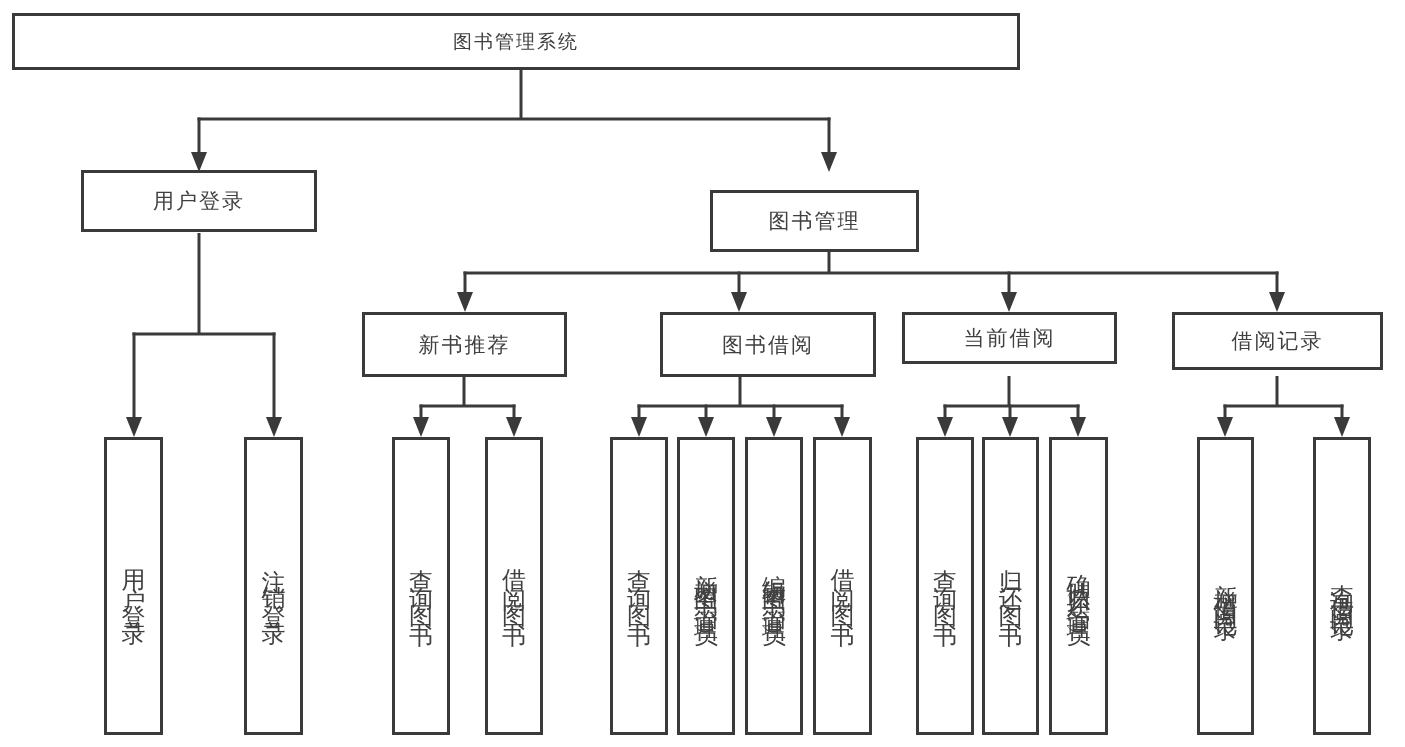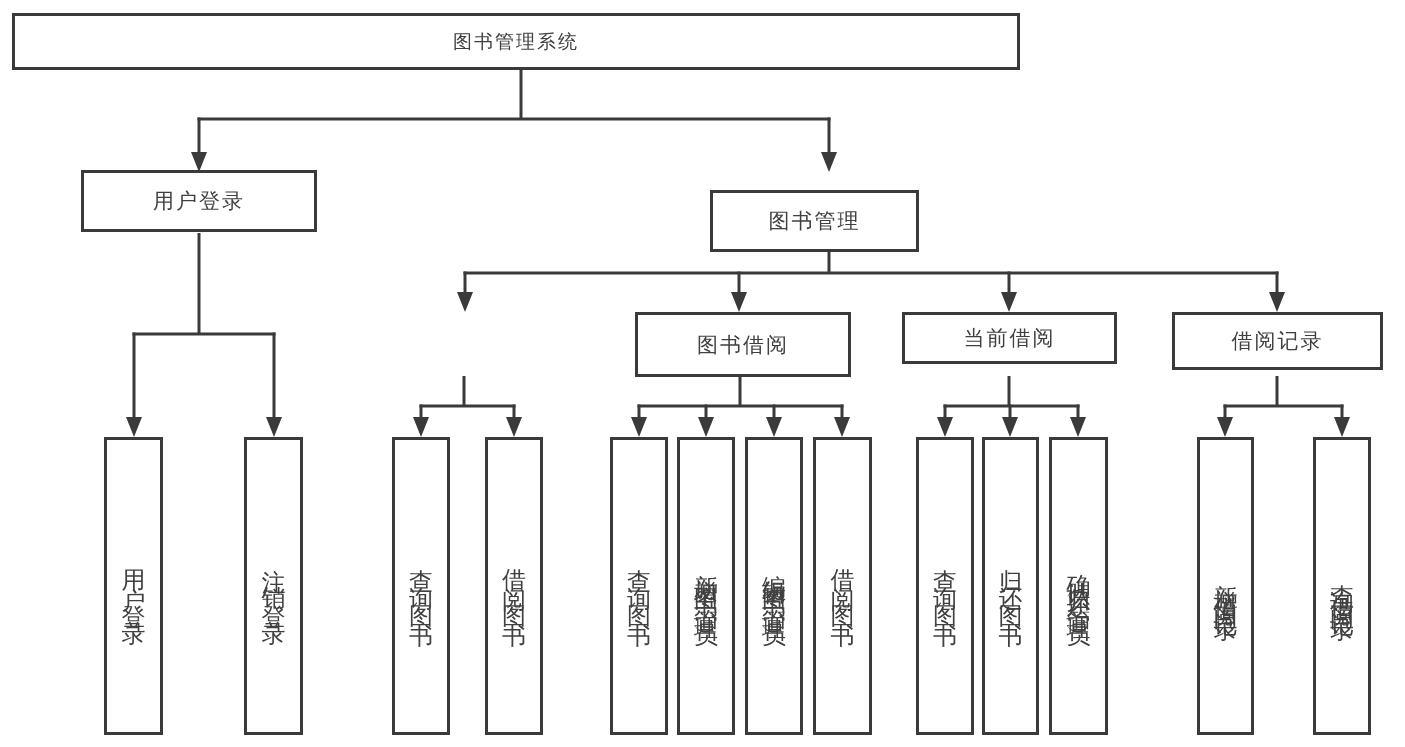--- a/index.html
+++ b/index.html
@@ -130,21 +130,22 @@
       <polygon points="1217,417 1233,417 1225,437"></polygon>
       <polygon points="1334,417 1350,417 1342,437"></polygon>
     </g>
   </svg>
 
   <div class="node hbox root" style="left:12px; top:13px; width:1008px; height:57px;">图书管理系统</div>
 
   <div class="node hbox" style="left:81px; top:170px; width:236px; height:62px;">用户登录</div>
   <div class="node hbox" style="left:710px; top:170px; width:209px; height:62px;margin-top:20px;">图书管理</div>
 
-  <div class="node hbox" style="left:635px; top:312px; width:216px; height:65px;">图书借阅</div>
+  <div class="node hbox" style="left:362px; top:312px; width:205px; height:65px;">新书推荐</div>
+  <div class="node hbox" style="left:660px; top:312px; width:216px; height:65px;">图书借阅</div>
   <div class="node hbox" style="left:902px; top:312px; width:215px; height:52px;">当前借阅</div>
   <div class="node hbox" style="left:1172px; top:312px; width:211px; height:58px;">借阅记录</div>
 
   <div class="node vbox ls-wide" style="left:104px; top:437px; width:59px; height:298px;">用户登录</div>
   <div class="node vbox ls-wide" style="left:244px; top:437px; width:59px; height:298px;">注销登录</div>
 
   <div class="node vbox ls-wide" style="left:392px; top:437px; width:58px; height:298px;">查询图书</div>
   <div class="node vbox ls-wide" style="left:485px; top:437px; width:58px; height:298px;">借阅图书</div>
 
   <div class="node vbox ls-wide" style="left:610px; top:437px; width:58px; height:298px;">查询图书</div>

